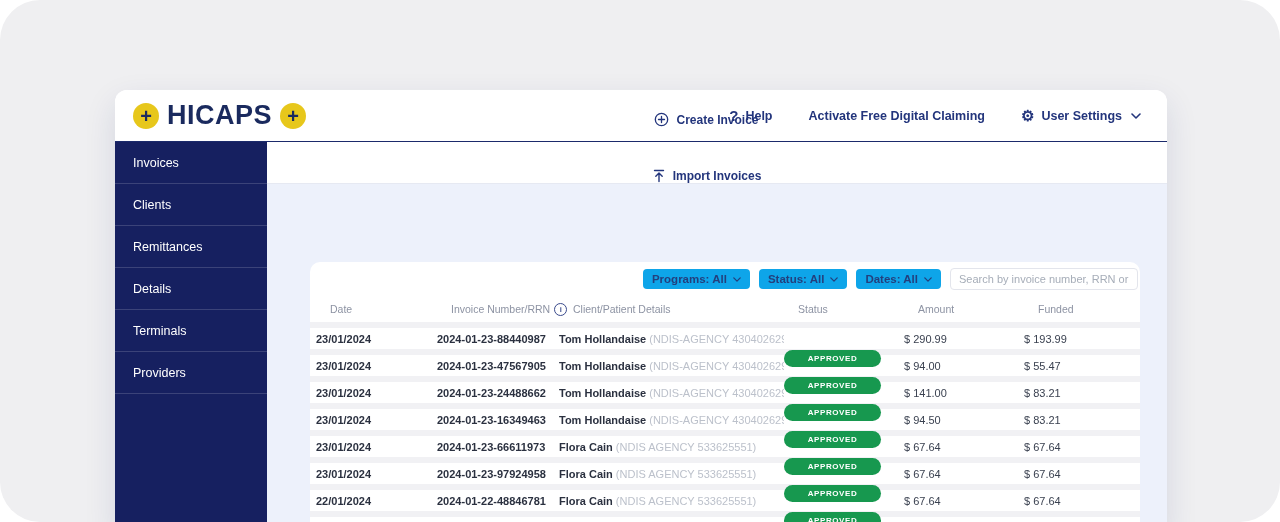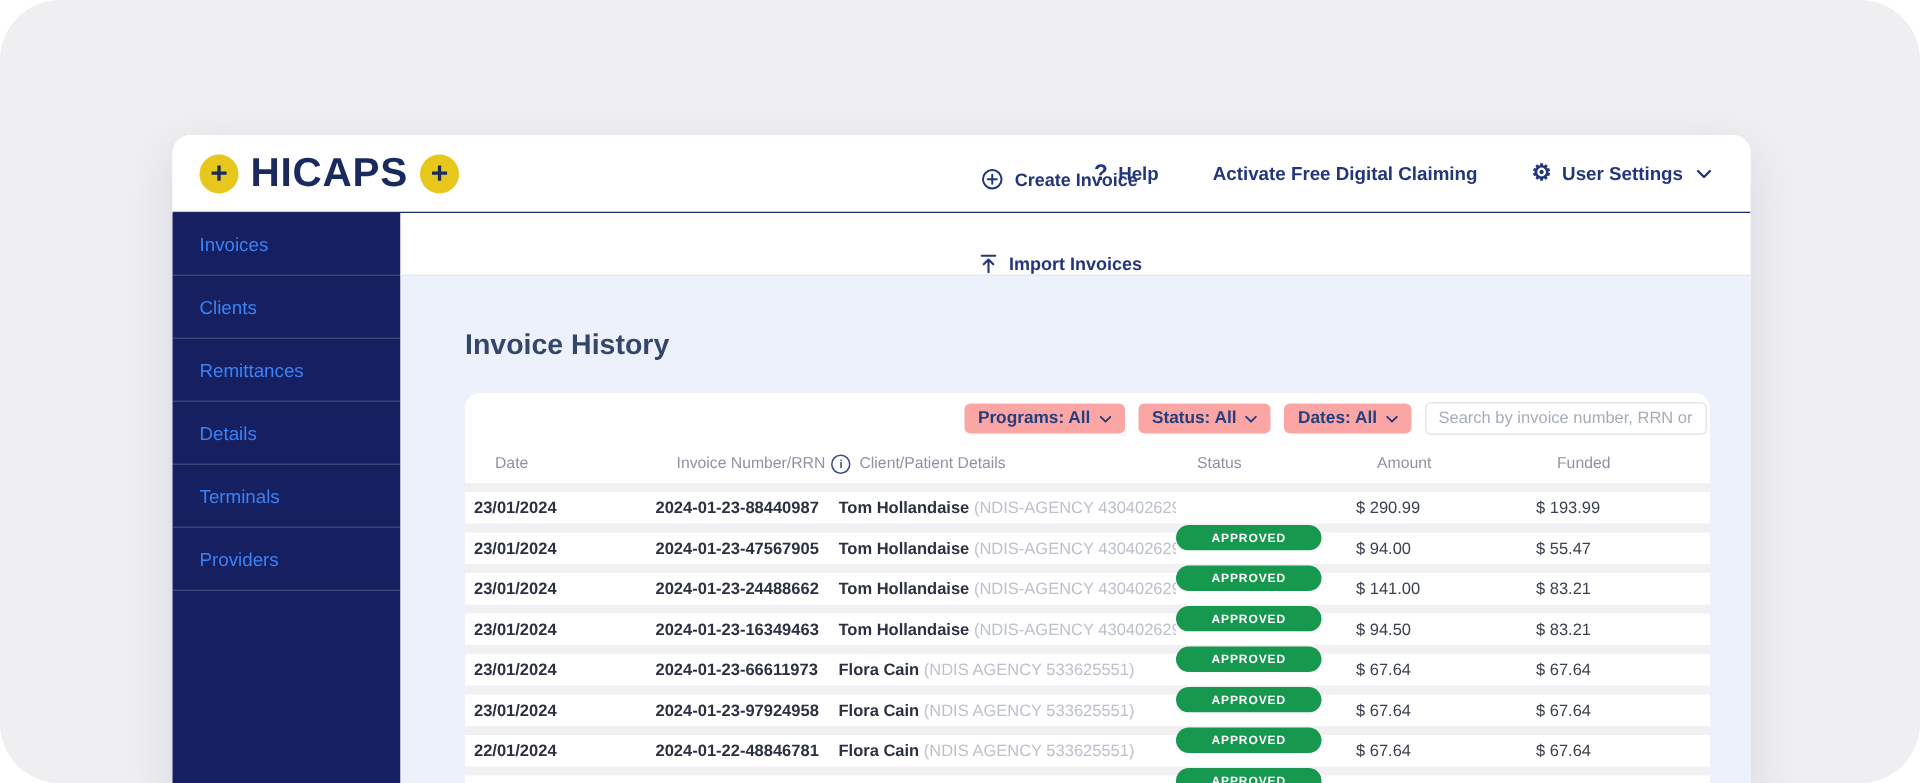--- a/index.html
+++ b/index.html
@@ -32,21 +32,21 @@
   .logo-text{color:#1a2a5e;font-size:27px;font-weight:700;letter-spacing:.5px;}
   .topnav{display:flex;align-items:center;gap:36px;}
   .nav-item{display:flex;align-items:center;gap:7px;color:#23357c;font-size:12.5px;font-weight:700;cursor:pointer;white-space:nowrap;}
   .q-icon{font-size:15px;font-weight:700;}
   .gear-icon{font-size:15px;line-height:1;}
   .chev{display:inline-block;margin-left:2px;}
   
   .sidebar{position:absolute;left:0;top:52px;bottom:0;width:152px;background:#162060;}
   .side-item{
     height:41px;display:flex;align-items:center;padding-left:18px;
-    color:#3b82f6;font-size:12.5px;cursor:pointer;
+    color:#ffffff;font-size:12.5px;cursor:pointer;
     border-bottom:1px solid rgba(255,255,255,.16);
   }
   
   .toolbar{
     position:absolute;left:152px;top:52px;right:0;height:42px;background:#fff;
     border-bottom:1px solid #e6e9f2;display:flex;align-items:center;
     justify-content:flex-end;gap:42px;padding-right:21px;box-sizing:border-box;flex-direction:column;
   }
   .tool-btn{display:flex;align-items:center;gap:7px;color:#23357c;font-size:12px;font-weight:700;cursor:pointer;white-space:nowrap;}
   
@@ -54,21 +54,21 @@
   .page-title{position:absolute;left:43px;top:36px;margin:0;font-size:19px;font-weight:700;color:#35466b;}
   .panel{
     position:absolute;left:43px;top:78px;width:830px;height:280px;
     background:#ffffff;border-radius:10px 10px 0 0;box-sizing:border-box;
   }
   .filterbar{
     display:flex;align-items:center;justify-content:flex-end;gap:9px;
     padding:3px 2px 0 0;height:28px;
   }
   .filter{
-    display:flex;align-items:center;gap:6px;background:#fca5a5;border-radius:4px;
+    display:flex;align-items:center;gap:6px;background:#0ea5e9;border-radius:4px;
     padding:4px 9px;color:#233f7d;font-size:11.5px;font-weight:700;cursor:pointer;white-space:nowrap;
   }
   .search{
     width:188px;height:22px;box-sizing:border-box;border:1px solid #e3e5ec;border-radius:4px;
     font-family:"Liberation Sans", sans-serif;font-size:11px;color:#454c5a;padding:0 8px;outline:none;
   }
   .search::placeholder{color:#a6adb8;}
   .grid{display:grid;grid-template-columns:121px 122px 225px 120px 120px 112px;align-items:center;}
   .thead{padding-left:20px;height:26px;margin-top:3px;}
   .th{color:#8d93a3;font-size:10.5px;display:flex;align-items:center;gap:4px;white-space:nowrap;}
@@ -161,21 +161,20 @@
         <svg width="14" height="14" viewBox="0 0 14 14">
             <path d="M2.5 1.5h9" stroke="#23357c" stroke-width="1.4" stroke-linecap="round"></path>
             <path d="M7 12.5V4.2M3.8 7.2L7 4l3.2 3.2" fill="none" stroke="#23357c" stroke-width="1.4" stroke-linecap="round" stroke-linejoin="round"></path>
           </svg>
       </span>
       <span>Import Invoices</span>
     </div>
   </div>
 
   <main class="content">
-    <h1 class="page-title">Invoice History</h1>
 
     <section class="panel">
 
       <div class="filterbar">
         <div class="filter">
           <span>Programs: All</span>
           <span>
               <svg width="8" height="5" viewBox="0 0 10 6">
                 <path d="M1 1l4 4 4-4" fill="none" stroke="#233f7d" stroke-width="1.6" stroke-linecap="round" stroke-linejoin="round"></path>
               </svg>

